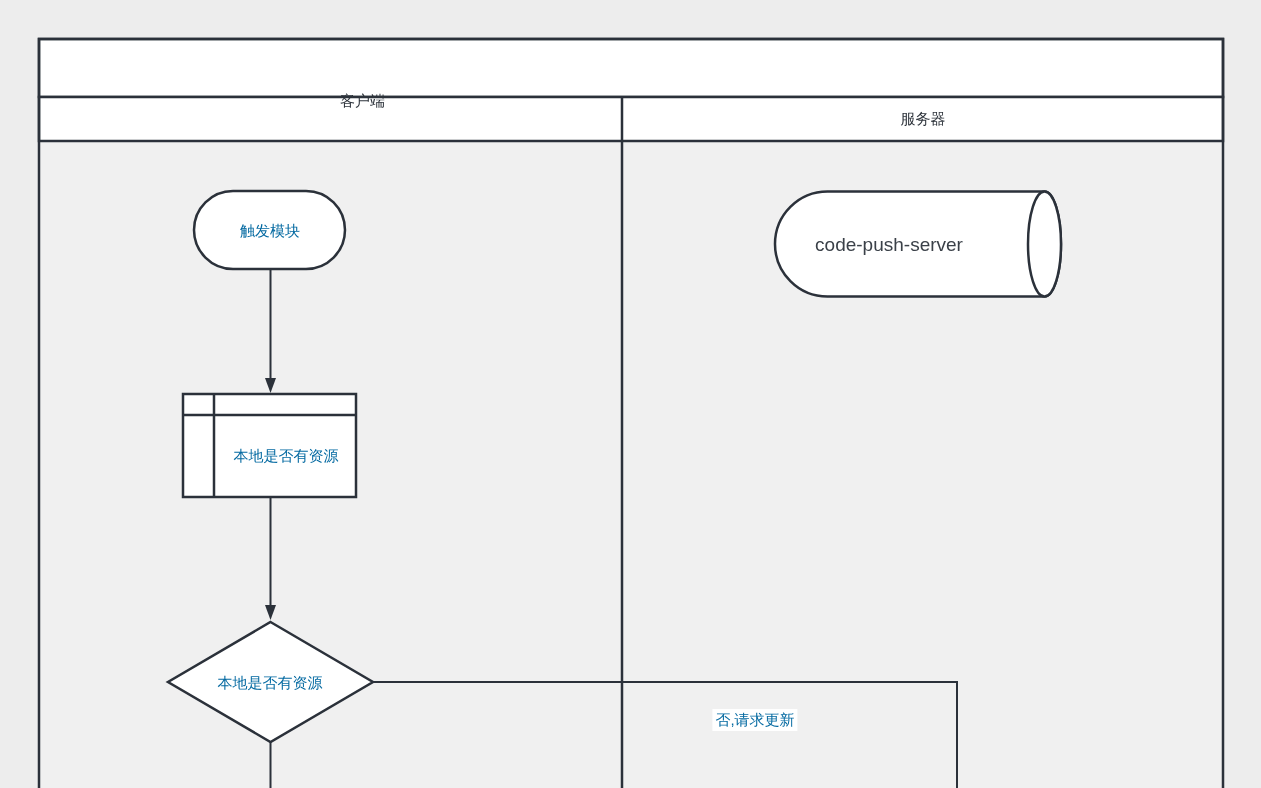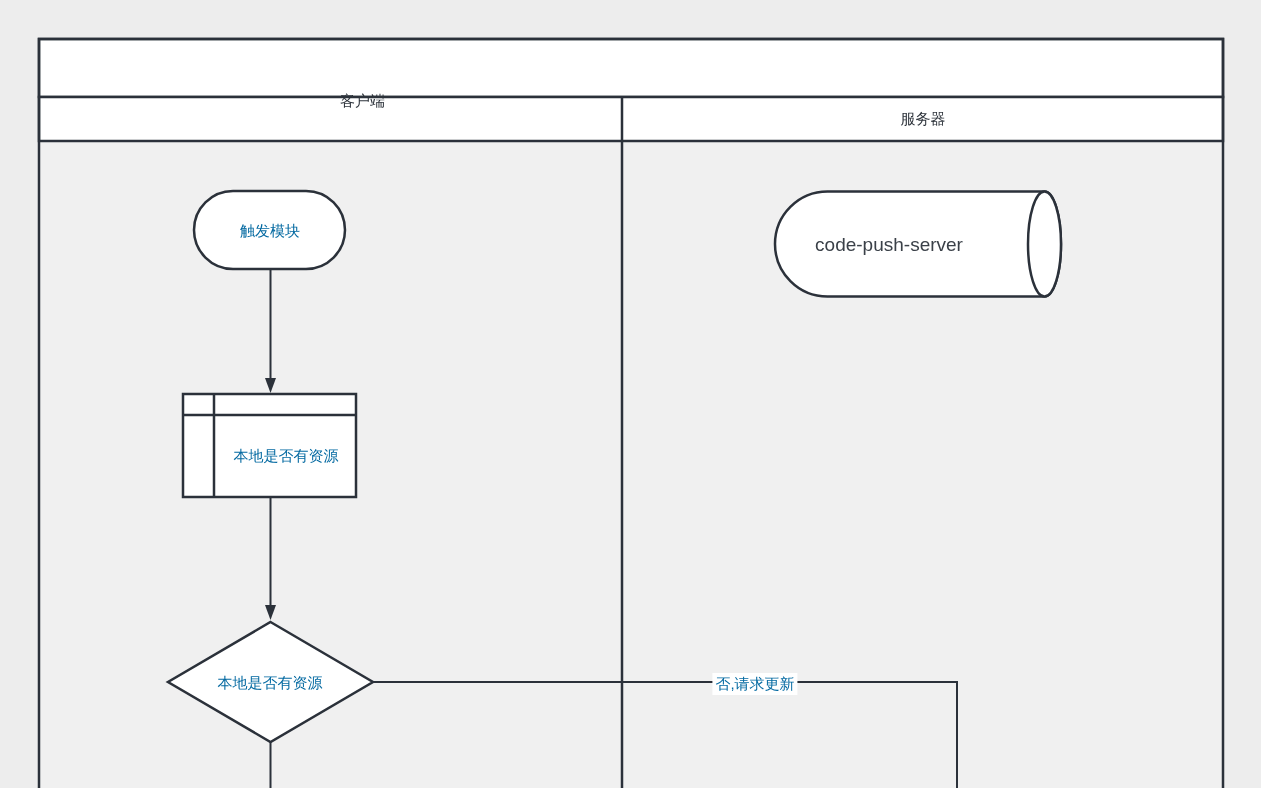--- a/index.html
+++ b/index.html
@@ -22,20 +22,21 @@
   }
   .lane-header-label{
     position:absolute;
     display:flex;align-items:center;justify-content:center;
     font-size:15px;color:#2e343c;
   }
   .edge-label{
     background:#ffffff;
     padding:2px 3px;
     font-size:15px;
+    margin-top:36px;
   }
   .node-label-server{font-size:19px;color:#3a4048;}
 </style>
 </head>
 <body>
 
 <div class="canvas">
 
   <svg width="1261" height="788" viewBox="0 0 1261 788">
 

